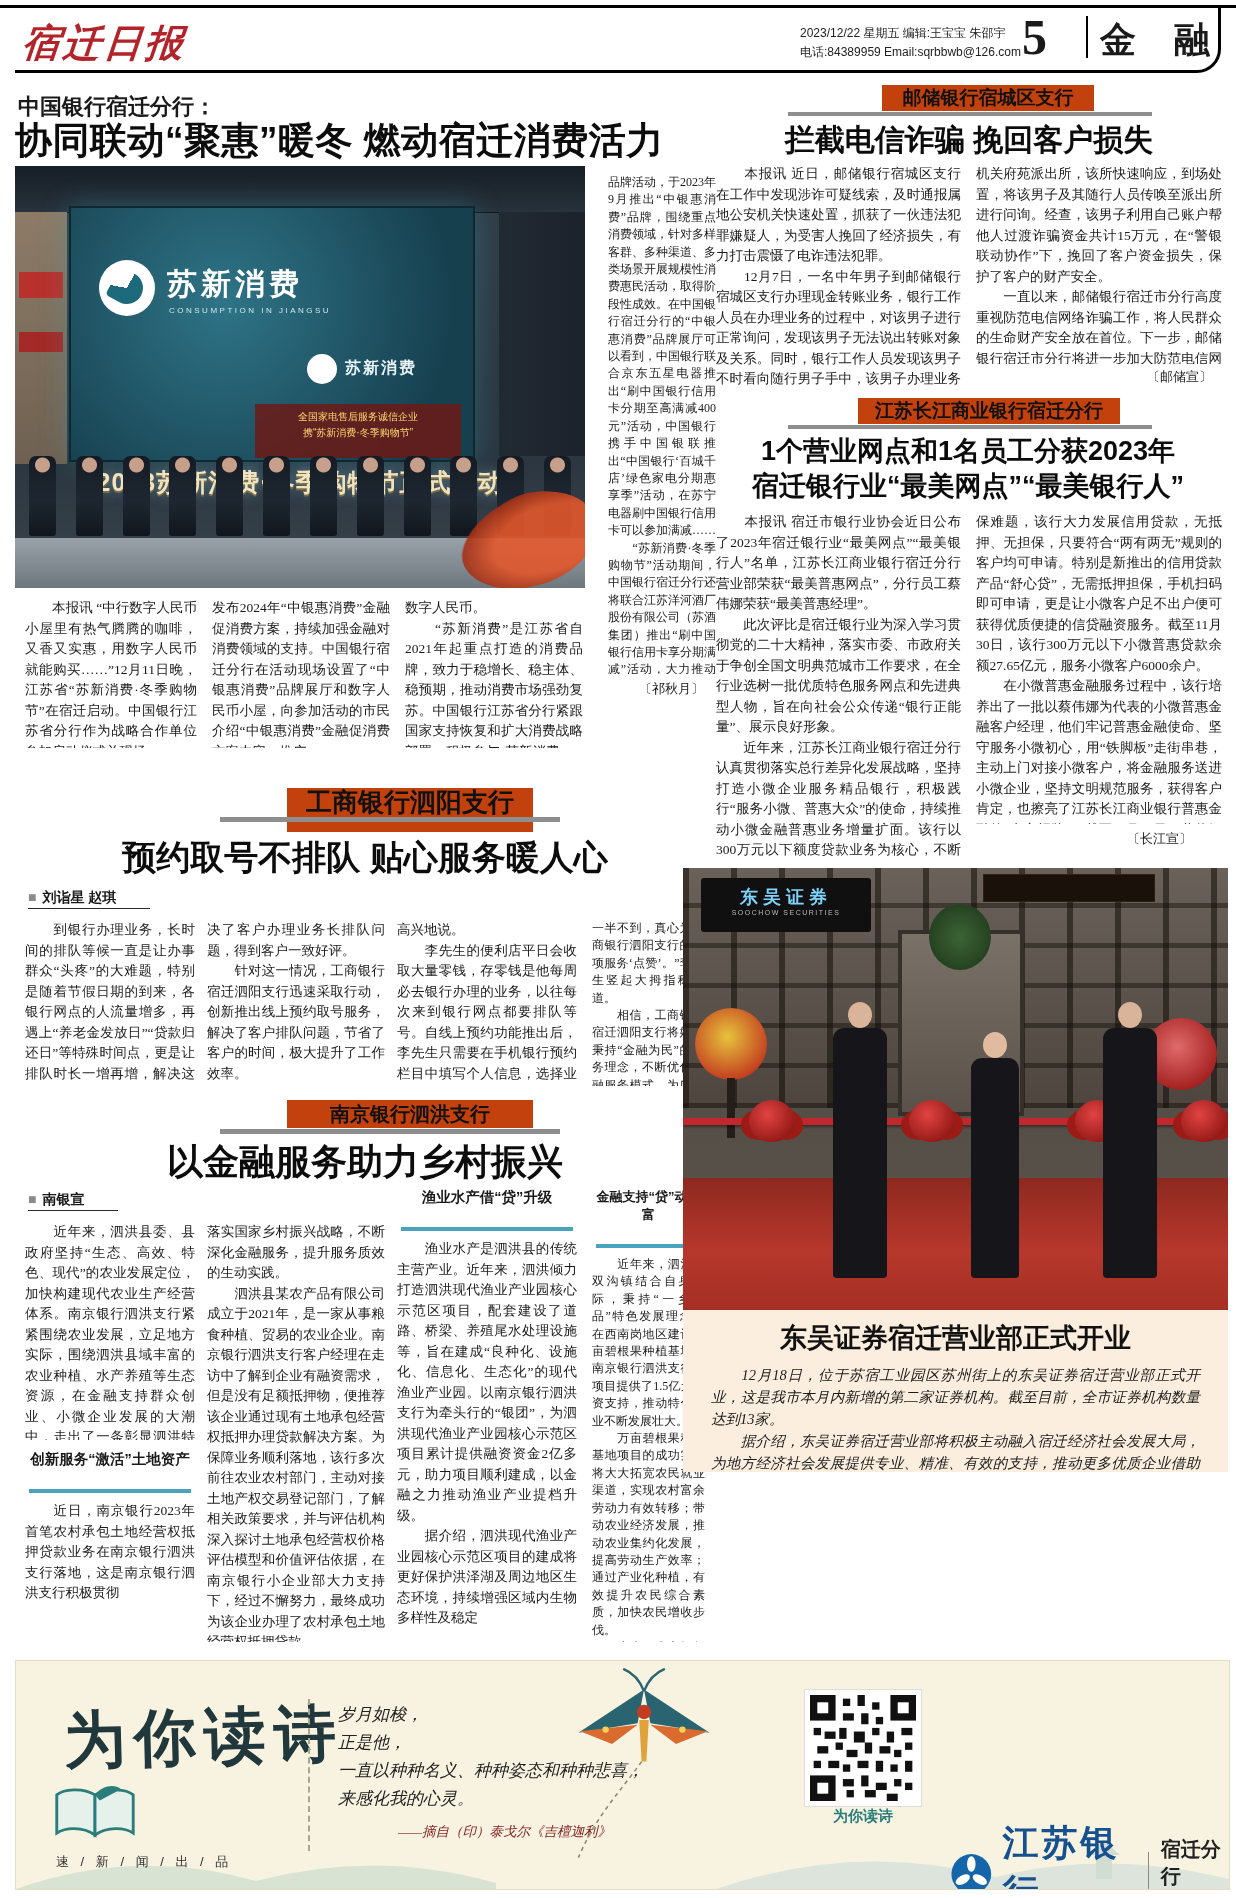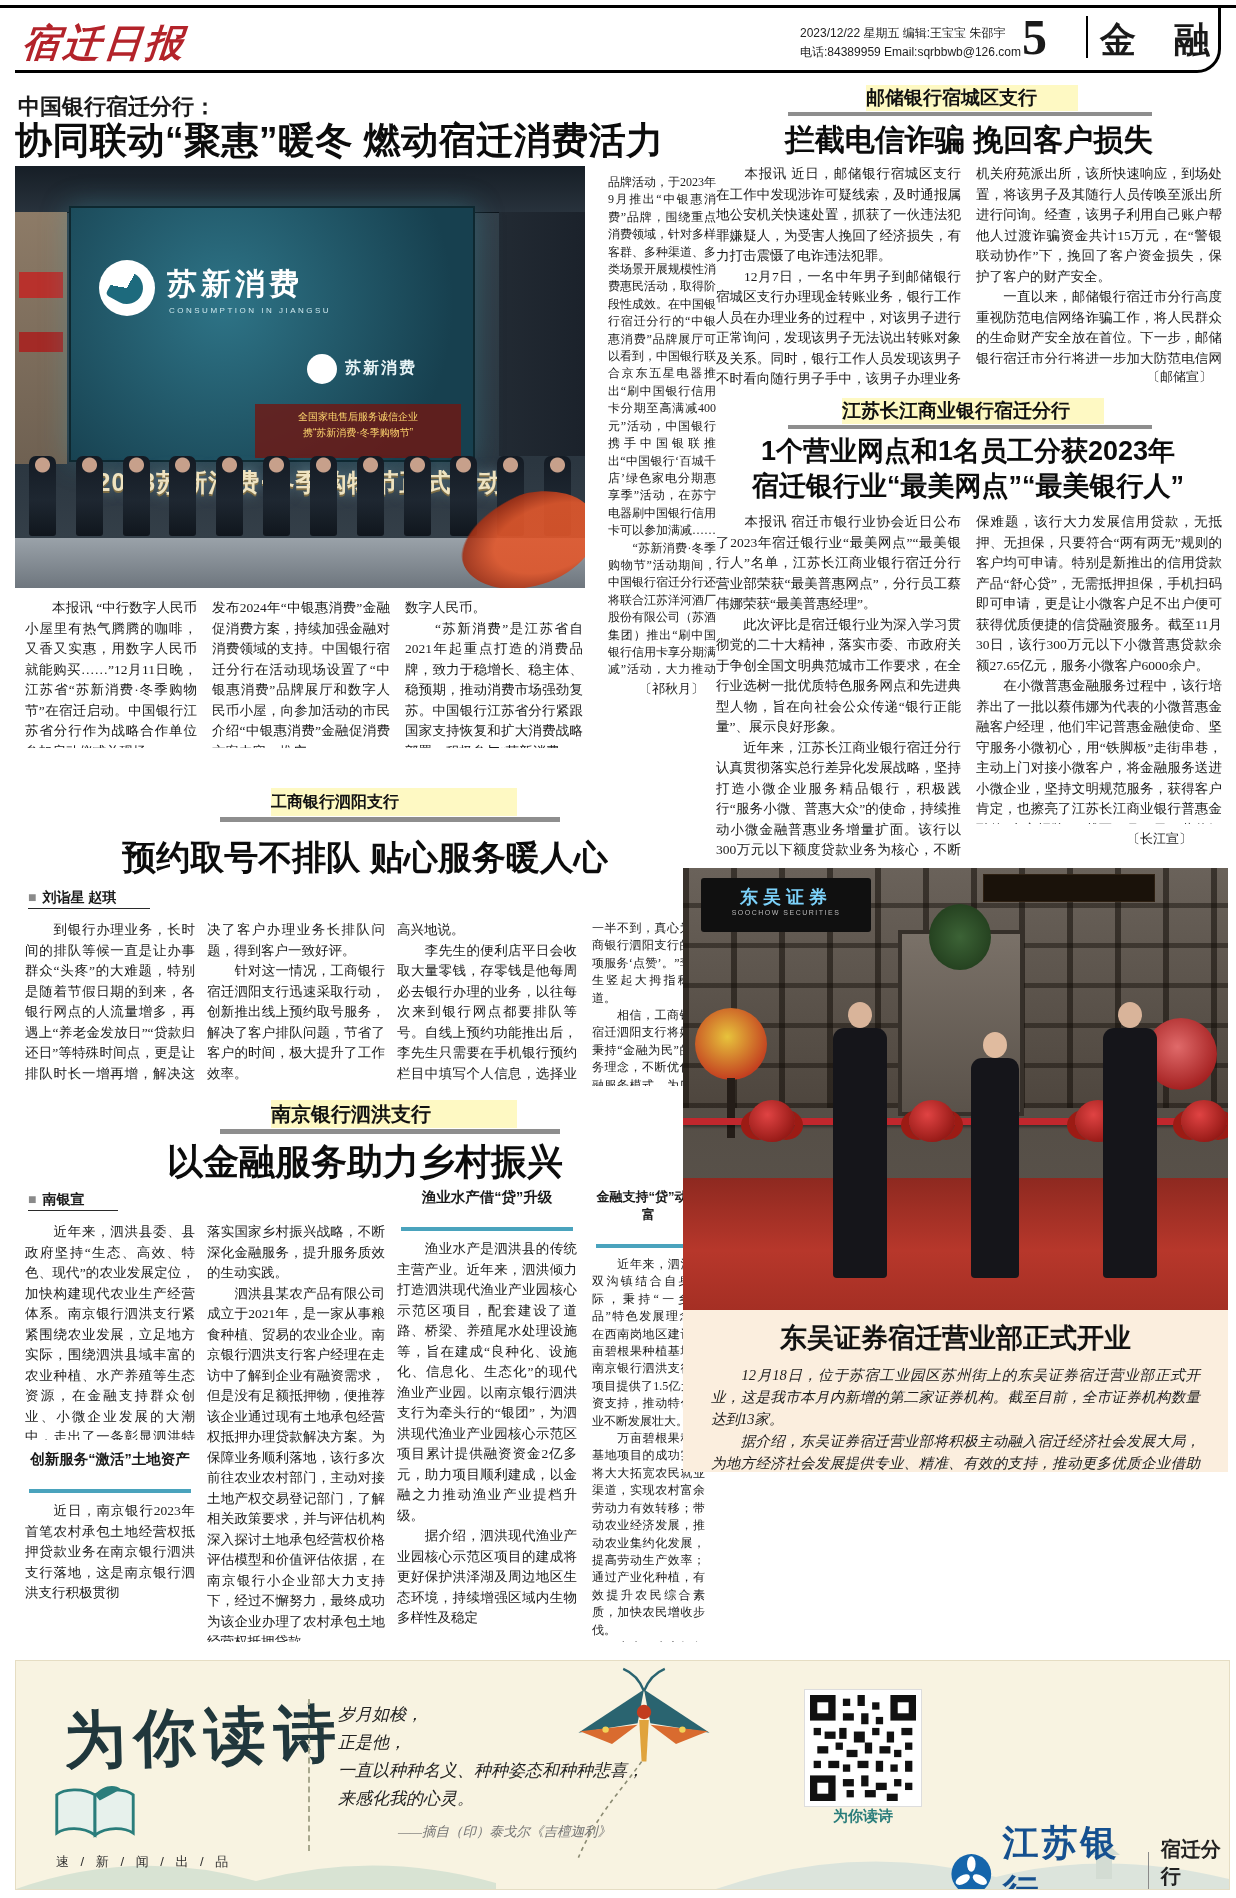--- a/index.html
+++ b/index.html
@@ -12,21 +12,21 @@
   .masthead{left:22px;top:18px;font-size:38px;font-weight:900;font-style:italic;color:#b3232a;
             letter-spacing:3px;transform:skewX(-5deg);font-family:"Liberation Serif",serif;}
   .hdr-info{left:800px;top:24px;width:270px;font-size:12px;line-height:19px;color:#222;font-family:"Liberation Sans","DejaVu Sans",sans-serif;}
   .hdr-num{left:1022px;top:8px;font-size:50px;font-weight:700;font-family:"Liberation Serif",serif;}
   .hdr-vline{left:1086px;top:16px;width:2px;height:42px;background:#000;}
   .hdr-section{left:1100px;top:16px;font-size:36px;font-weight:900;letter-spacing:14px;font-family:"Liberation Sans",sans-serif;}
   
   .kicker{left:18px;top:92px;font-size:22px;font-weight:700;font-family:"Liberation Sans",sans-serif;}
   .headline-xl{left:15px;top:116px;width:690px;font-size:37px;font-weight:900;letter-spacing:0.5px;white-space:nowrap;
                font-family:"Liberation Sans","DejaVu Sans",sans-serif;color:#0c0c0c;}
-  .secbox{background:#fef9c3;text-align:left;font-weight:700;font-family:"Liberation Sans",sans-serif;color:#111;}
+  .secbox{background:#c2410c;text-align:center;font-weight:700;font-family:"Liberation Sans",sans-serif;color:#111;margin-left:16px;}
   .secrule{background:#8e8e8e;}
   .h2c{text-align:center;font-weight:900;font-family:"Liberation Sans","DejaVu Sans",sans-serif;color:#0c0c0c;}
   .byline{font-size:14px;font-weight:700;border-bottom:1.5px solid #2a2a2a;padding:0 34px 3px 0;font-family:"Liberation Sans",sans-serif;}
   .byline .sq{color:#8a8a8a;margin-right:6px;}
   .coltext{font-size:13.5px;line-height:20.5px;text-align:justify;white-space:pre-line;overflow:hidden;}
   .colnarrow{font-size:12px;line-height:17.4px;}
   .sig{font-size:13px;text-align:right;}
   .subhead{font-weight:700;font-size:14.5px;text-align:center;font-family:"Liberation Sans",sans-serif;
            border-bottom:4px solid #4aa3bd;padding-bottom:20px;margin:0 4px 8px 4px;}
   
@@ -81,21 +81,21 @@
   .soochow-h{margin-top:10px;text-align:center;font-size:27px;font-weight:900;font-family:"Liberation Sans",sans-serif;color:#111;}
   .soochow-b{margin:8px 28px 0 28px;font-size:14.5px;line-height:22px;font-style:italic;text-align:justify;white-space:pre-line;}
   
   .ad{left:15px;top:1660px;width:1213px;height:228px;background:#f8f3e1;border:1px solid #e5ddc3;overflow:hidden;}
   .ad-title{left:48px;top:34px;font-size:62px;font-weight:900;letter-spacing:8px;color:#20373c;
             font-family:"Liberation Serif",serif;transform:rotate(-1.5deg);}
   .ad-book{left:36px;top:124px;}
   .ad-producer{left:40px;top:192px;font-size:13px;letter-spacing:4px;color:#2e2e2e;font-family:"Liberation Sans",sans-serif;}
   .ad-divider{left:292px;top:38px;height:152px;border-left:2px dashed #a7a78d;}
   .ad-poem{left:322px;top:40px;width:350px;font-size:17px;line-height:28px;color:#222;white-space:pre-line;font-style:italic;}
-  .ad-src{left:382px;top:162px;font-size:13.5px;color:#737373;font-style:italic;}
+  .ad-src{left:382px;top:162px;font-size:13.5px;color:#7f1d1d;font-style:italic;}
   .ad-kite{left:548px;top:-6px;}
   .ad-qr{left:788px;top:28px;width:106px;height:106px;background:#fff;padding:5px;border:1px solid #ddd;}
   .ad-qrlabel{left:788px;top:146px;width:118px;text-align:center;font-size:15px;font-weight:700;color:#2a7d7b;
               font-family:"Liberation Sans",sans-serif;}
   .ad-bank{left:934px;top:158px;display:flex;align-items:center;}
   .bank-txt{margin-left:10px;}
   .bank-name{font-size:36px;font-weight:900;color:#15508f;letter-spacing:3px;font-family:"Liberation Serif",serif;}
   .bank-en{font-size:10px;letter-spacing:2.5px;color:#15508f;font-family:"Liberation Sans",sans-serif;}
   .bank-div{width:1.5px;height:44px;background:#8a8a8a;margin:0 12px;}
   .branch-name{font-size:20px;font-weight:700;color:#222;}
@@ -161,21 +161,21 @@
   <div class="abs coltext colnarrow" style="left:596px;top:174px;width:108px;height:500px;margin-left:12px;">品牌活动，于2023年9月推出“中银惠消费”品牌，围绕重点消费领域，针对多样客群、多种渠道、多类场景开展规模性消费惠民活动，取得阶段性成效。在中国银行宿迁分行的“中银惠消费”品牌展厅可以看到，中国银行联合京东五星电器推出“刷中国银行信用卡分期至高满减400元”活动，中国银行携手中国银联推出“中国银行‘百城千店’绿色家电分期惠享季”活动，在苏宁电器刷中国银行信用卡可以参加满减……
 　　“苏新消费·冬季购物节”活动期间，中国银行宿迁分行还将联合江苏洋河酒厂股份有限公司（苏酒集团）推出“刷中国银行信用卡享分期满减”活动，大力推动首届“宿有千香”宿迁地标美食评选推介活动持续开展，弘扬美食文化。
 　　下一步，中国银行宿迁分行将认真履行促消费职责，积极开展品牌活动，加大资源支持力度，在增强消费能力、创新消费场景、改善消费条件、做实消费保障等方面综合施策，以“增长优先、场景优先、惠民优先”为指引，不断探索金融支持消费领域发展新路径，把恢复和扩大消费摆在优先位置，持续提高金融服务实体经济的水平和能力。</div>
   <div class="abs sig" style="left:596px;top:680px;width:108px;">〔祁秋月〕</div>
 
   <div class="abs coltext" style="left:25px;top:598px;width:172px;height:150px;">　　本报讯 “中行数字人民币小屋里有热气腾腾的咖啡，又香又实惠，用数字人民币就能购买……”12月11日晚，江苏省“苏新消费·冬季购物节”在宿迁启动。中国银行江苏省分行作为战略合作单位参加启动仪式并现场</div>
   <div class="abs coltext" style="left:212px;top:598px;width:178px;height:150px;">发布2024年“中银惠消费”金融促消费方案，持续加强金融对消费领域的支持。中国银行宿迁分行在活动现场设置了“中银惠消费”品牌展厅和数字人民币小屋，向参加活动的市民介绍“中银惠消费”金融促消费方案内容，推广</div>
   <div class="abs coltext" style="left:405px;top:598px;width:178px;height:150px;">数字人民币。
 　　“苏新消费”是江苏省自2021年起重点打造的消费品牌，致力于稳增长、稳主体、稳预期，推动消费市场强劲复苏。中国银行江苏省分行紧跟国家支持恢复和扩大消费战略部署，积极参与“苏新消费”</div>
 
-  <div class="abs secbox" style="left:271px;top:788px;width:246px;height:28px;line-height:28px;font-size:16px;">工商银行泗阳支行</div>
+  <div class="abs secbox" style="left:271px;top:788px;width:246px;height:44px;line-height:28px;font-size:26px;">工商银行泗阳支行</div>
   <div class="abs secrule" style="left:220px;top:817px;width:340px;height:5px;"></div>
   <div class="abs h2c" style="left:25px;top:835px;width:680px;font-size:34px;">预约取号不排队 贴心服务暖人心</div>
   <div class="abs" style="left:28px;top:888px;">
     <span class="byline"><span class="sq">■</span><span>刘诣星 赵琪</span></span>
   </div>
   <div class="abs coltext" style="left:25px;top:920px;width:170px;height:166px;">　　到银行办理业务，长时间的排队等候一直是让办事群众“头疼”的大难题，特别是随着节假日期的到来，各银行网点的人流量增多，再遇上“养老金发放日”“贷款归还日”等特殊时间点，更是让排队时长一增再增，解决这一“隐痛”迫在眉睫。
 　　近日，工商银行宿迁泗阳支行上线了线上预约取号服务，有效解</div>
   <div class="abs coltext" style="left:207px;top:920px;width:178px;height:166px;">决了客户办理业务长排队问题，得到客户一致好评。
 　　针对这一情况，工商银行宿迁泗阳支行迅速采取行动，创新推出线上预约取号服务，解决了客户排队问题，节省了客户的时间，极大提升了工作效率。
 　　“线上预约取号服务真贴心，来办业务再也不用排队了。”经营一家便利店的李先生率先享受到了线上预约的好处，在工商银行宿迁泗阳支行顺利办理完业务后，他</div>

